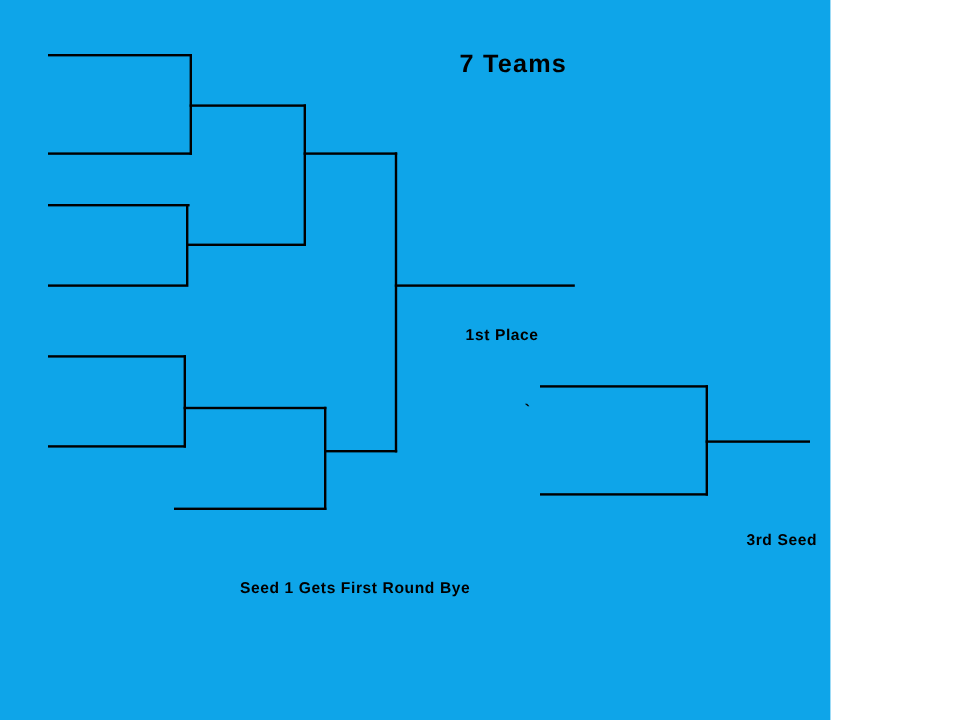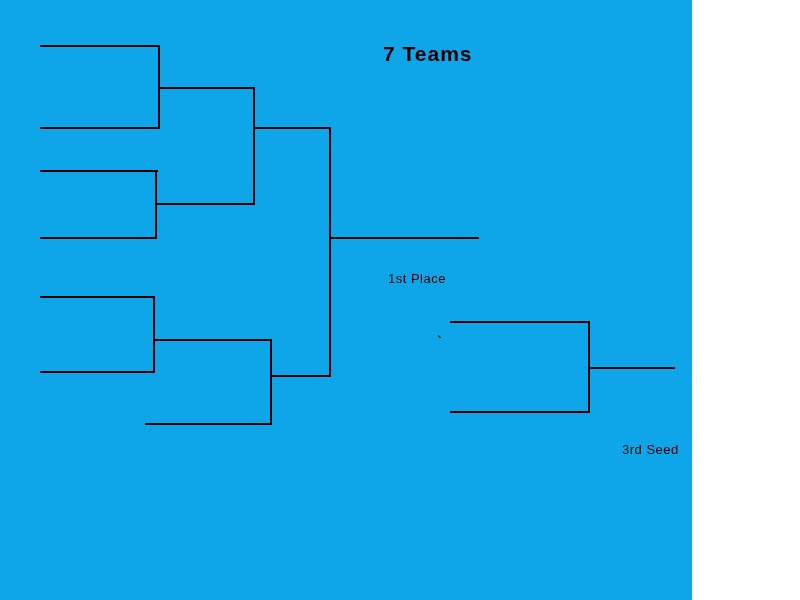--- a/index.html
+++ b/index.html
@@ -30,21 +30,21 @@
     position: absolute;
     left: 383px;
     top: 42px;
     font-size: 21px;
     font-weight: bold;
     letter-spacing: 1px;
   }
   .label {
     position: absolute;
     font-size: 13px;
-    font-weight: normal;
+    font-weight: bold;
     letter-spacing: 0.5px;
     white-space: nowrap;
   }
   .label-first-place { left: 388px; top: 271px; }
   .label-third-place { left: 622px; top: 442px; }
   .label-bye-note    { left: 200px; top: 482px; }
   .stray-mark        { left: 437px; top: 334px; font-size: 14px; font-weight: bold; }
 
   
   
@@ -112,14 +112,15 @@
   <div class="hline sf2-winner"></div>
 
   <div class="hline tp-top"></div>
   <div class="hline tp-bottom"></div>
   <div class="vline tp-conn"></div>
   <div class="hline tp-winner"></div>
   <div class="label label-third-place">3rd Seed</div>
 
   <div class="label stray-mark">`</div>
 
+  <div class="label label-bye-note">Seed 1 Gets First Round Bye</div>
 
 </div>
 
 </body></html>

